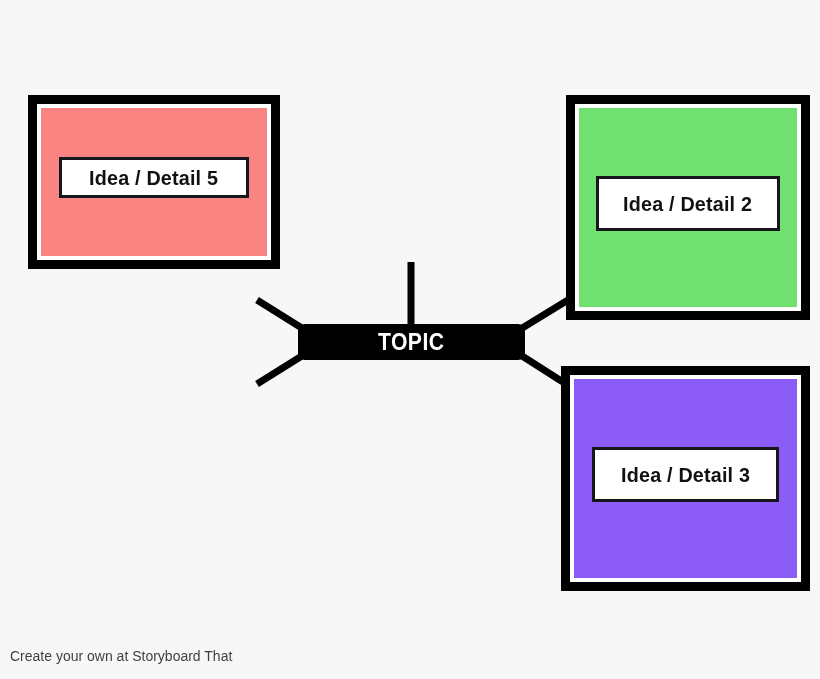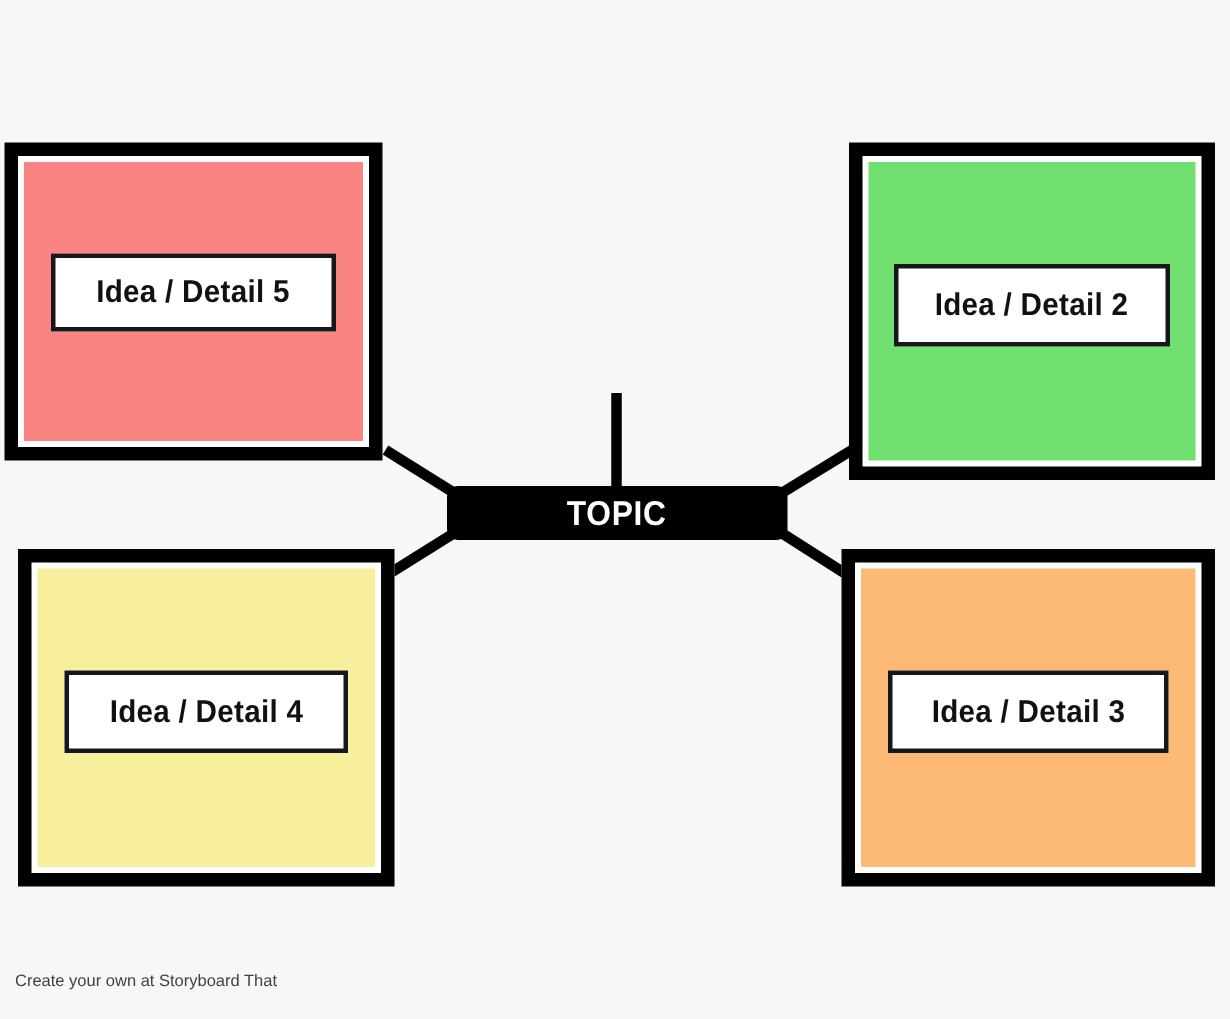--- a/index.html
+++ b/index.html
@@ -83,21 +83,21 @@
 
   #node-2 { left: 566px; top: 95px;  width: 244px; height: 225px; justify-content: center; }
   #node-2 .label-plate { top: 34%; height: 28%; }
 
   #node-3 { left: 561px; top: 366px; width: 249px; height: 225px; }
   #node-3 .label-plate { top: 34%; height: 28%; }
 
   #node-4 { left: 12px;  top: 366px; width: 251px; height: 225px; }
   #node-4 .label-plate { top: 34%; height: 28%; }
 
-  #node-5 { left: 3px;  top: 95px;  width: 252px; height: 212px; }
+  #node-5 { left: 28px;  top: 95px;  width: 252px; height: 174px; }
   #node-5 .label-plate { top: 33%; height: 28%; }
 
   
   #topic-node {
     position: absolute;
     z-index: 3;
     left: 298px;
     top: 324px;
     width: 227px;
     height: 36px;
@@ -115,21 +115,21 @@
     letter-spacing: 0.5px;
     transform: scaleX(0.92);
   }
 
   
   #footer {
     position: absolute;
     z-index: 4;
     left: 10px;
     top: 648px;
-    font-size: 11px;
+    font-size: 14px;
     color: #3f3f46;
     font-family: "Liberation Sans", sans-serif;
     white-space: nowrap;
   }
 </style>
 </head>
 <body>
 
 <div id="canvas">
 
@@ -149,34 +149,27 @@
 
   <div class="node" id="node-2">
     <div class="node-fill" style="background:#70e070;">
       <div class="label-plate">
         <span class="label-text">Idea / Detail 2</span>
       </div>
     </div>
   </div>
 
   <div class="node" id="node-3">
-    <div class="node-fill" style="background:#fdba74;">
+    <div class="node-fill" style="background:#8b5cf6;">
       <div class="label-plate">
         <span class="label-text">Idea / Detail 3</span>
       </div>
     </div>
   </div>
 
-  <div class="node" id="node-4">
-    <div class="node-fill" style="background:#f7ef9b;">
-      <div class="label-plate">
-        <span class="label-text">Idea / Detail 4</span>
-      </div>
-    </div>
-  </div>
 
   <div class="node" id="node-5">
     <div class="node-fill" style="background:#fa8481;">
       <div class="label-plate">
         <span class="label-text">Idea / Detail 5</span>
       </div>
     </div>
   </div>
 
   <div id="topic-node">

